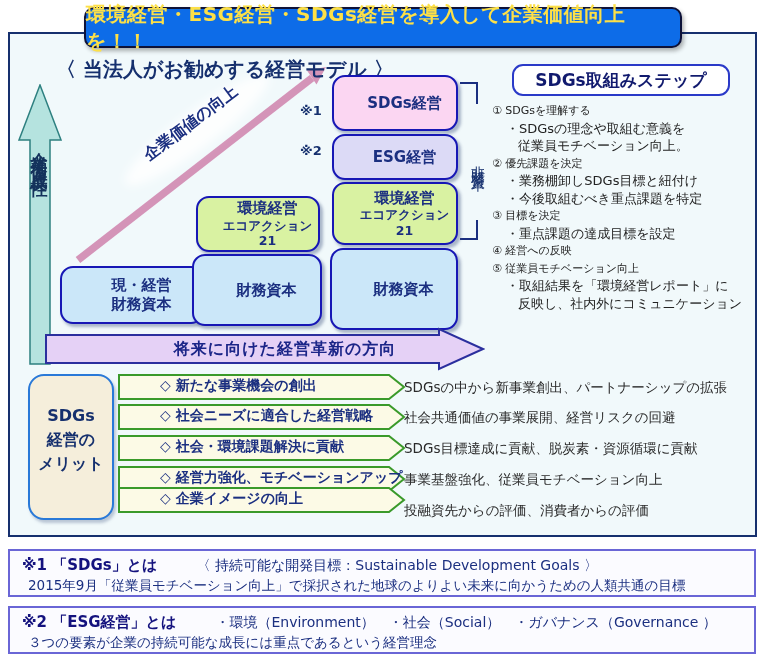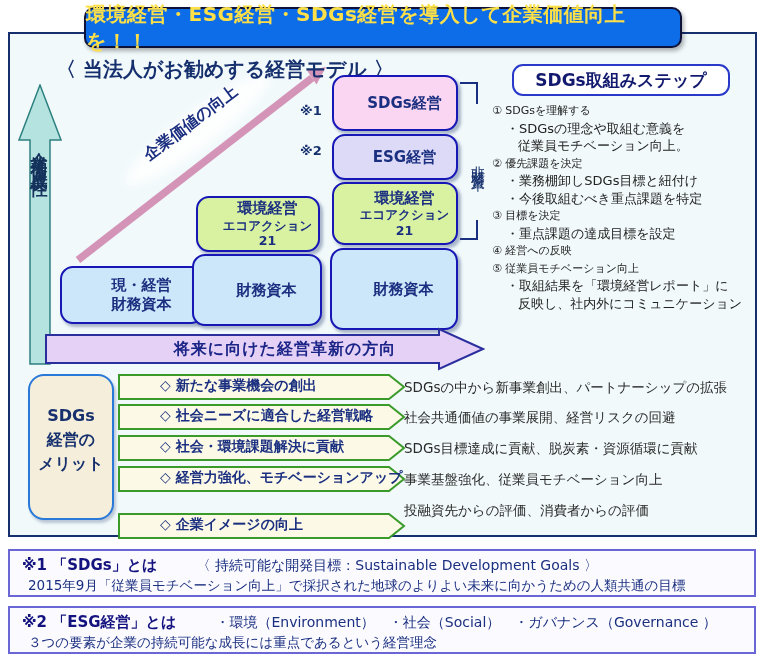--- a/index.html
+++ b/index.html
@@ -208,21 +208,21 @@
         <polygon points="1,1 271,1 286,13 271,25 1,25" fill="#fcfae6" stroke="#3a9a2a" stroke-width="2"></polygon>
       </svg>
     <span>◇ 社会・環境課題解決に貢献</span>
   </div>
   <div class="merit-arrow" style="top:466px;">
     <svg width="288" height="26">
         <polygon points="1,1 271,1 286,13 271,25 1,25" fill="#fcfae6" stroke="#3a9a2a" stroke-width="2"></polygon>
       </svg>
     <span>◇ 経営力強化、モチベーションアップ</span>
   </div>
-  <div class="merit-arrow" style="top:513px;">
+  <div class="merit-arrow" style="top:487px;">
     <svg width="288" height="26">
         <polygon points="1,1 271,1 286,13 271,25 1,25" fill="#fcfae6" stroke="#3a9a2a" stroke-width="2"></polygon>
       </svg>
     <span>◇ 企業イメージの向上</span>
   </div>
 
   <div class="merit-desc" style="top:379px;">SDGsの中から新事業創出、パートナーシップの拡張</div>
   <div class="merit-desc" style="top:409px;">社会共通価値の事業展開、経営リスクの回避</div>
   <div class="merit-desc" style="top:440px;">SDGs目標達成に貢献、脱炭素・資源循環に貢献</div>
   <div class="merit-desc" style="top:471px;">事業基盤強化、従業員モチベーション向上</div>

